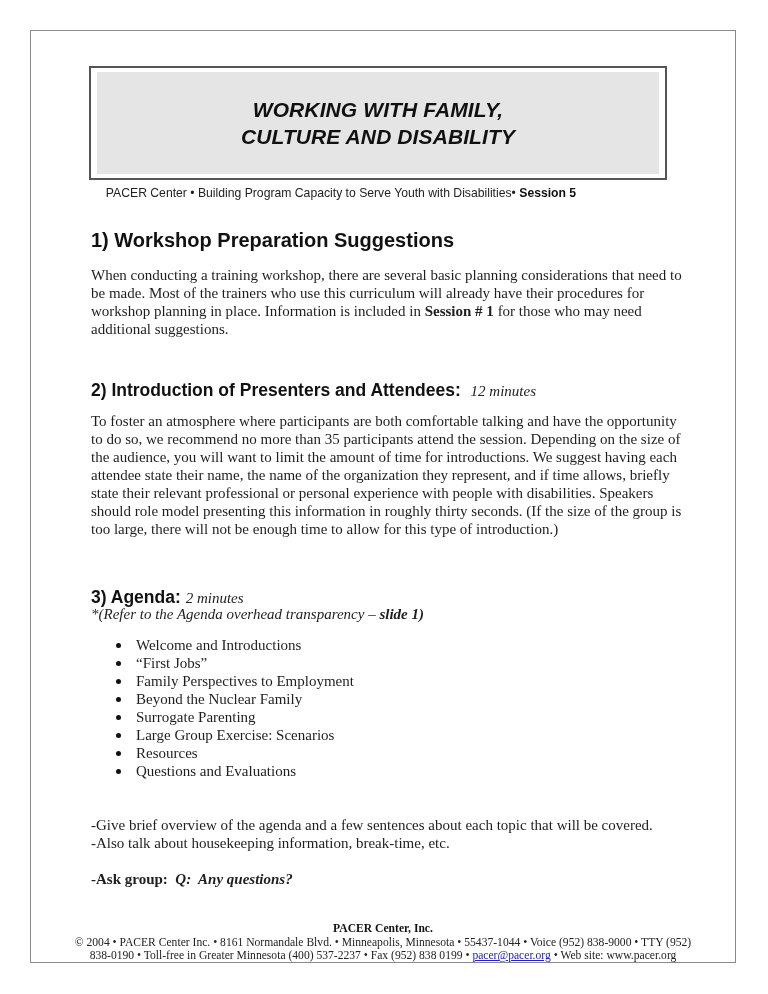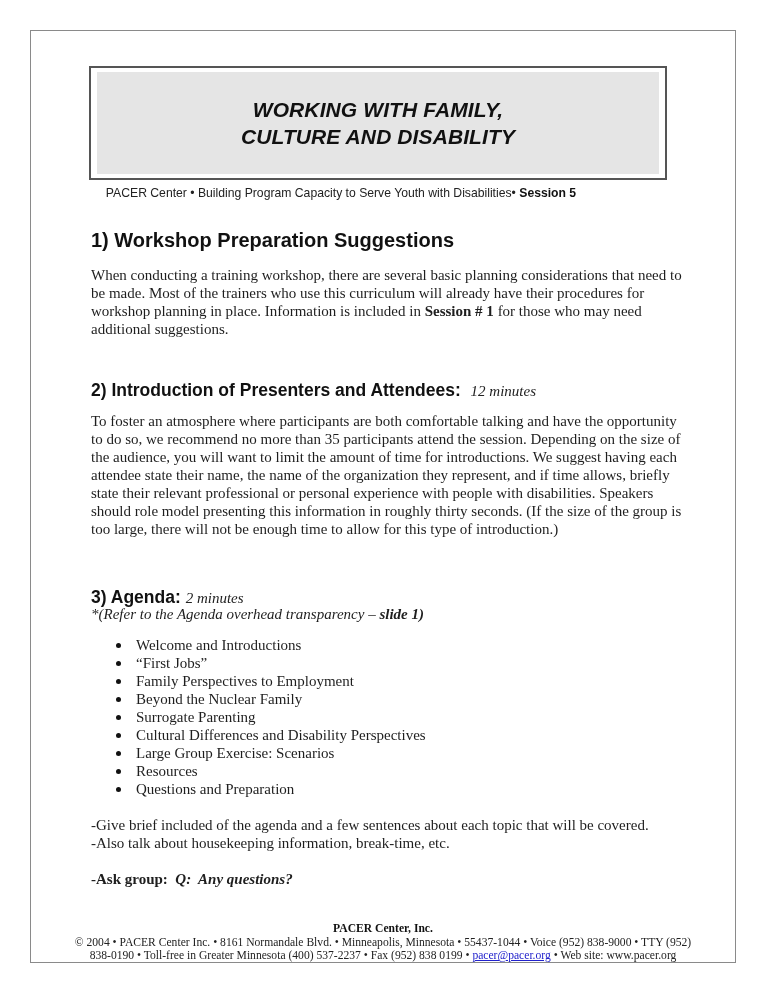--- a/index.html
+++ b/index.html
@@ -186,28 +186,27 @@
 
   <h2 class="sec3-head h2-small"><span>3) Agenda:</span> <span class="time">2 minutes</span></h2>
   <div class="sec3-ref"><span>*(Refer to the Agenda overhead transparency – </span><b>slide 1)</b></div>
 
   <ul class="agenda">
     <li><span class="bullet"></span><span>Welcome and Introductions</span></li>
     <li><span class="bullet"></span><span>“First Jobs”</span></li>
     <li><span class="bullet"></span><span>Family Perspectives to Employment</span></li>
     <li><span class="bullet"></span><span>Beyond the Nuclear Family</span></li>
     <li><span class="bullet"></span><span>Surrogate Parenting</span></li>
-    <li><span class="bullet"></span><span>Cultural Differences and Disability Perspectives</span></li>
     <li><span class="bullet"></span><span>Large Group Exercise: Scenarios</span></li>
     <li><span class="bullet"></span><span>Resources</span></li>
-    <li><span class="bullet"></span><span>Questions and Preparation</span></li>
+    <li><span class="bullet"></span><span>Questions and Evaluations</span></li>
   </ul>
 
   <div class="notes">
-    <p>-Give brief included of the agenda and a few sentences about each topic that will be covered.</p>
+    <p>-Give brief overview of the agenda and a few sentences about each topic that will be covered.</p>
     <p>-Also talk about housekeeping information, break-time, etc.</p>
   </div>
 
   <div class="ask"><span style="white-space:pre">-Ask group:  </span><i style="white-space:pre">Q:  Any questions?</i></div>
 
 </div>
 
 <div class="footer">
   <div class="org">PACER Center, Inc.</div>
   <div>© 2004 • PACER Center Inc. • 8161 Normandale Blvd. • Minneapolis, Minnesota • 55437-1044 • Voice (952) 838-9000 • TTY (952)</div>

